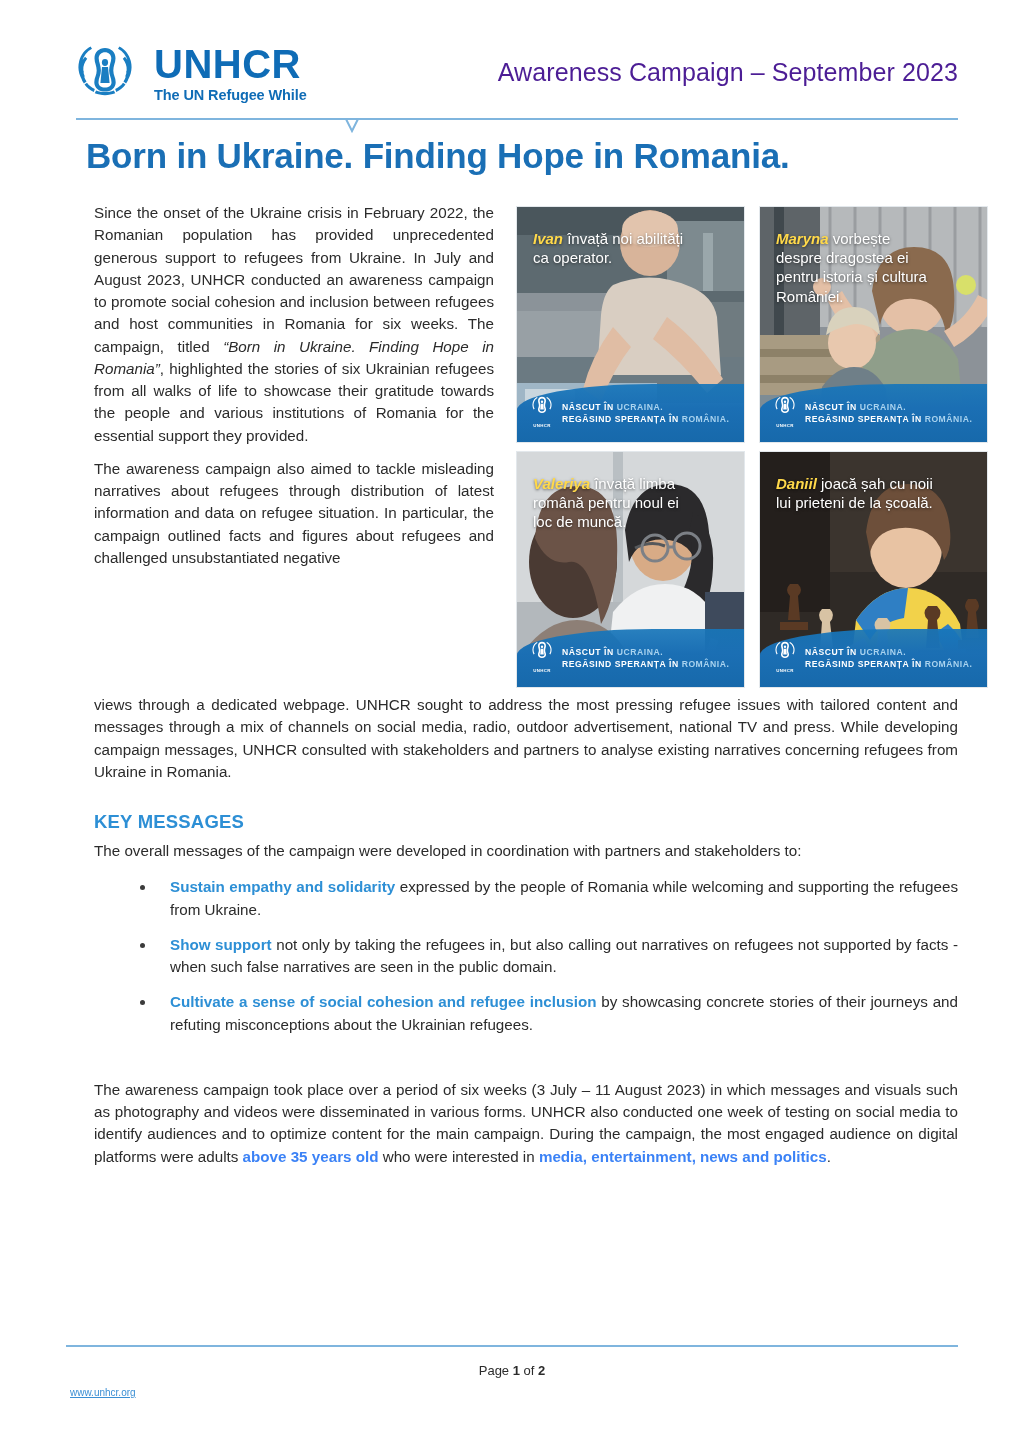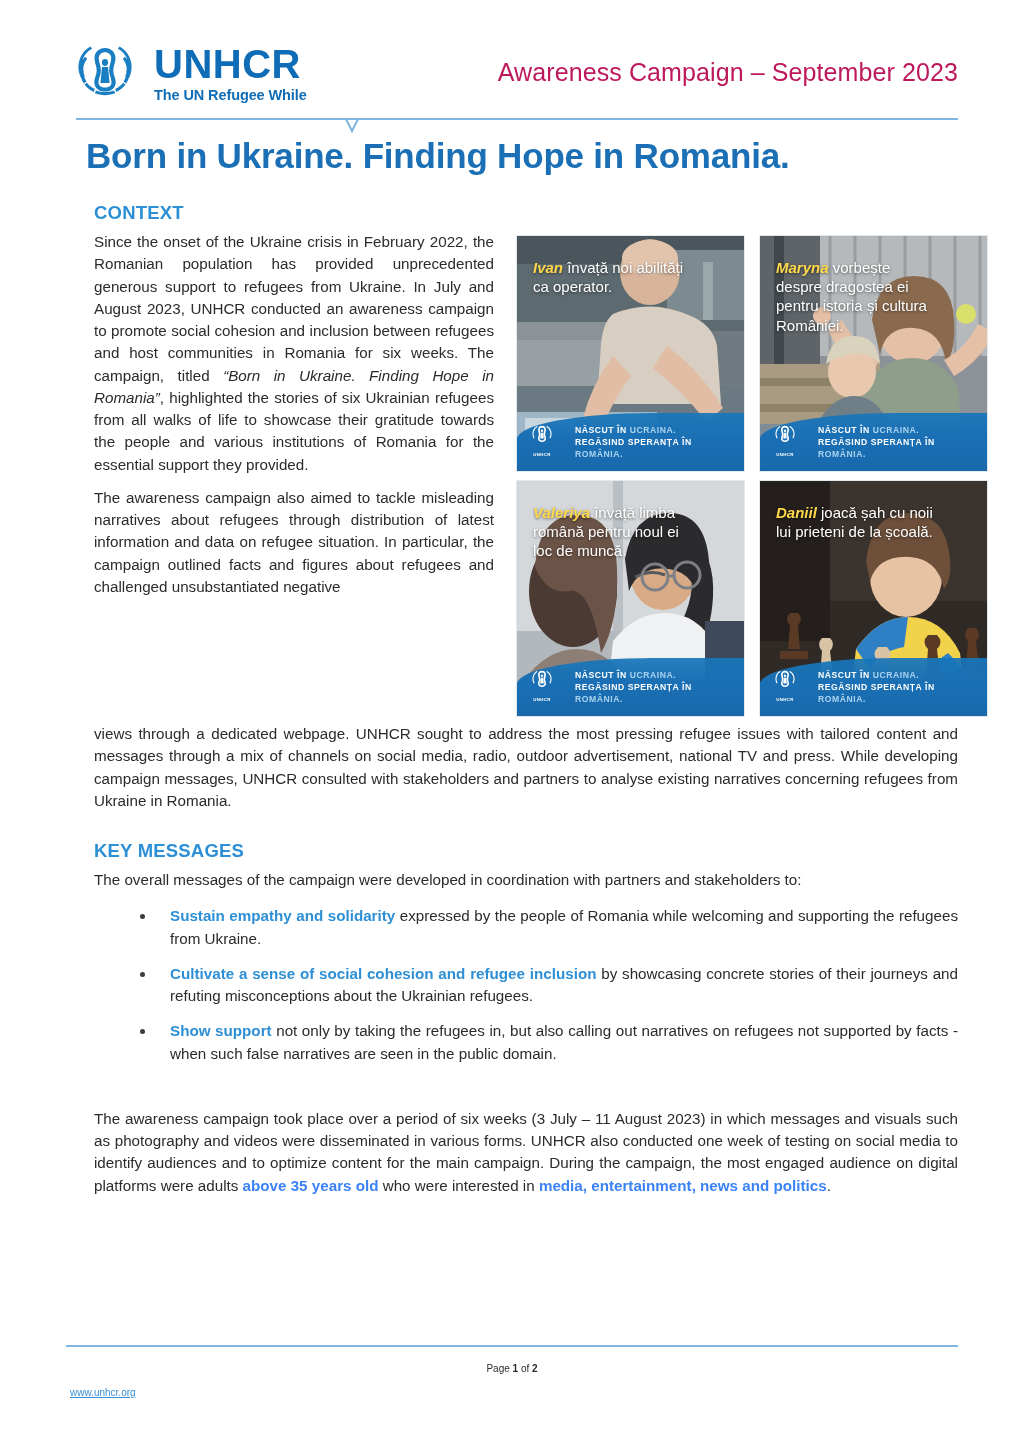--- a/index.html
+++ b/index.html
@@ -39,21 +39,21 @@
   }
   .logo-sub {
     font-size: 14.5px;
     font-weight: bold;
     color: #0f6cb6;
     letter-spacing: -0.1px;
     margin-top: 3px;
   }
   .header-right {
     font-size: 25px;
-    color: #be185d;
+    color: #4c1d95;
     letter-spacing: 0.1px;
     padding-bottom: 2px;
   }
 
   
   .title-rule-wrap { position: relative; height: 18px; margin-top: 8px; }
   .title-rule {
     position: absolute;
     left: 10px; right: 0; top: 6px;
     height: 2px;
@@ -126,21 +126,21 @@
   }
   .photo .band {
     position: absolute;
     left: 0; right: 0; bottom: 0;
     height: 58px;
     background: linear-gradient(180deg, rgba(23,118,186,.92) 0%, #1b6fb4 42%, #1769ab 100%);
     border-top-left-radius: 60% 26px;
     border-top-right-radius: 0;
     display: flex;
     align-items: center;
-    gap: 20px;
+    gap: 7px;
     padding: 0 12px;
   }
   .band-logo { width: 26px; flex: none; text-align: center; }
   .band-logo svg { display: block; margin: 0 auto; }
   .band-logo .bl-word {
     font-size: 4.4px; font-weight: bold; color: #ffffff;
     letter-spacing: .3px; margin-top: 1px;
   }
   .band-text { font-size: 8.6px; font-weight: bold; line-height: 1.42; letter-spacing: .55px; }
   .band-text .strong { color: #ffffff; }
@@ -173,21 +173,21 @@
   .footer {
     position: absolute;
     left: 66px; right: 66px; bottom: 40px;
   }
   .footer-rule { height: 2px; background: #7fb5de; }
   .footer-row { position: relative; height: 62px; }
   .page-num {
     position: absolute;
     left: 0; right: 0; top: 16px;
     text-align: center;
-    font-size: 10px;
+    font-size: 13px;
     color: #2b2b2b;
   }
   .page-num b { font-weight: bold; }
   .site-link {
     position: absolute;
     left: 4px; top: 40px;
     font-size: 10px;
     color: #3b8fd4;
   }
 </style>
@@ -221,21 +221,20 @@
     <div class="title-rule"></div>
     <span class="title-notch">
       <svg viewBox="0 0 60 16" width="60" height="16" aria-hidden="true">
         <polyline points="0,1 24,1 30,13 36,1 60,1" fill="none" stroke="#7fb5de" stroke-width="2"></polyline>
       </svg>
     </span>
   </div>
   <h1 class="doc-title">Born in Ukraine. Finding Hope in Romania.</h1>
 
   <div class="context-wrap">
-    <h2 class="section-head">CONTEXT</h2>
 
     <div class="photo-grid">
 
       <div class="photo">
         <span class="scene">
           <svg viewBox="0 0 229 237" width="229" height="237" preserveAspectRatio="none" aria-hidden="true">
             <rect width="229" height="237" fill="#6f7b80"></rect>
             <rect width="229" height="95" fill="#5d6a70"></rect>
             <rect x="0" y="0" width="229" height="28" fill="#4a565c"></rect>
             <rect x="150" y="14" width="79" height="70" fill="#7d8a8f"></rect>
@@ -436,22 +435,22 @@
     </div>
 
     <p class="context-tail body-text">views through a dedicated webpage. UNHCR sought to address the most pressing refugee issues with tailored content and messages through a mix of channels on social media, radio, outdoor advertisement, national TV and press. While developing campaign messages, UNHCR consulted with stakeholders and partners to analyse existing narratives concerning refugees from Ukraine in Romania.</p>
   </div>
 
   <div style="margin-top:28px">
     <h2 class="section-head">KEY MESSAGES</h2>
     <p class="km-intro body-text">The overall messages of the campaign were developed in coordination with partners and stakeholders to:</p>
     <ul class="bullets body-text">
       <li><span class="lead">Sustain empathy and solidarity</span><span> expressed by the people of Romania while welcoming and supporting the refugees from Ukraine.</span></li>
+      <li><span class="lead">Show support</span><span> not only by taking the refugees in, but also calling out narratives on refugees not supported by facts - when such false narratives are seen in the public domain.</span></li>
       <li><span class="lead">Cultivate a sense of social cohesion and refugee inclusion</span><span> by showcasing concrete stories of their journeys and refuting misconceptions about the Ukrainian refugees.</span></li>
-      <li><span class="lead">Show support</span><span> not only by taking the refugees in, but also calling out narratives on refugees not supported by facts - when such false narratives are seen in the public domain.</span></li>
     </ul>
   </div>
 
   <div class="section-gap"></div>
   <div>
     <p class="duration-text body-text"><span>The awareness campaign took place over a period of six weeks (3 July – 11 August 2023) in which messages and visuals such as photography and videos were disseminated in various forms. UNHCR also conducted one week of testing on social media to identify audiences and to optimize content for the main campaign. During the campaign, the most engaged audience on digital platforms were adults </span><b>above 35 years old</b><span> who were interested in </span><b>media, entertainment, news and politics</b><span>.</span></p>
   </div>
 
   <div class="footer">
     <div class="footer-rule"></div>

